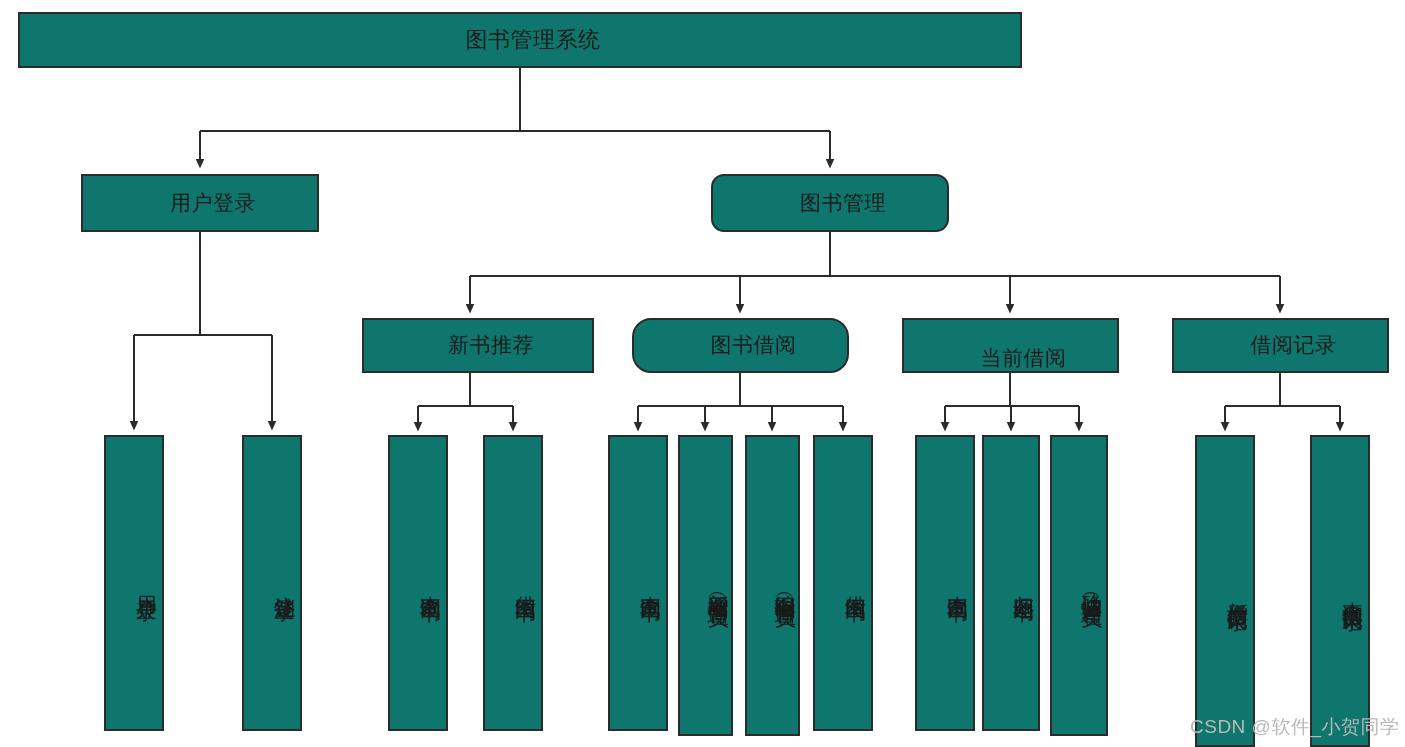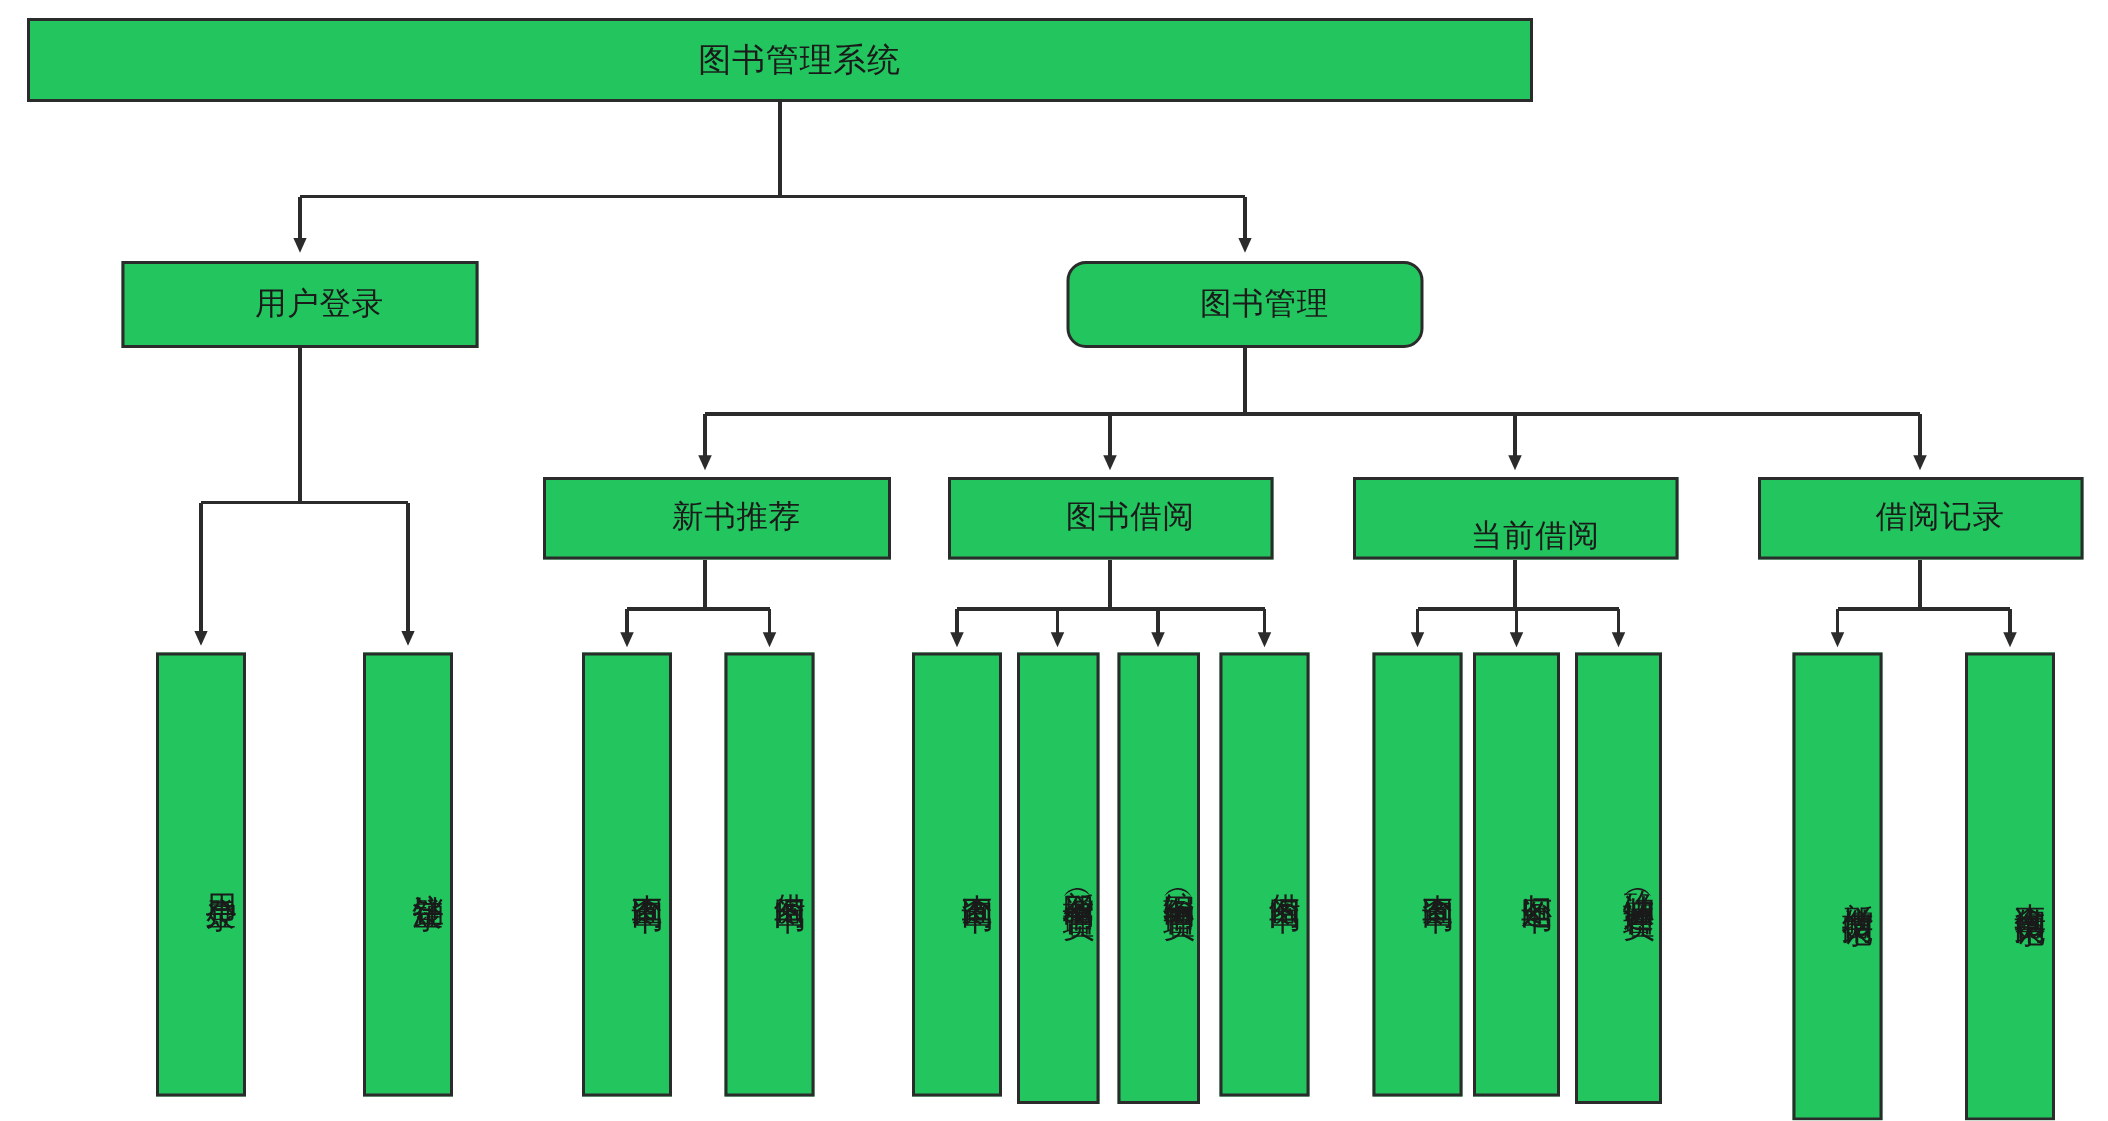--- a/index.html
+++ b/index.html
@@ -20,21 +20,21 @@
   #diagram-svg {
     position: absolute;
     top: 0;
     left: 0;
     width: 1405px;
     height: 747px;
   }
   .node-box {
     position: absolute;
     box-sizing: border-box;
-    background: #22c55e;
+    background: #0f766e;
     border: 2px solid #2b2b2b;
     display: flex;
     align-items: center;
     justify-content: center;
     overflow: hidden;
     padding-left: 26px;
   }
   .node-label {
     color: #1a1a1a;
     letter-spacing: 0.5px;
@@ -131,21 +131,21 @@
         <span class="node-label">用户登录</span>
       </div>
       <div class="node-box horizontal" style="left: 711px; top: 174px; width: 238px; height: 58px; border-radius: 13px;">
         <span class="node-label">图书管理</span>
       </div>
     </div>
   <div id="level3-layer">
       <div class="node-box horizontal" style="left: 362px; top: 318px; width: 232px; height: 55px;">
         <span class="node-label">新书推荐</span>
       </div>
-      <div class="node-box horizontal" style="left: 632px; top: 318px; width: 217px; height: 55px;">
+      <div class="node-box horizontal" style="left: 632px; top: 318px; width: 217px; height: 55px; border-radius: 19px;">
         <span class="node-label">图书借阅</span>
       </div>
       <div class="node-box horizontal" style="left: 902px; top: 318px; width: 217px; height: 55px; align-items: flex-end;">
         <span class="node-label">当前借阅</span>
       </div>
       <div class="node-box horizontal" style="left: 1172px; top: 318px; width: 217px; height: 55px;">
         <span class="node-label">借阅记录</span>
       </div>
     </div>
   <div id="leaf-layer">
@@ -183,13 +183,14 @@
         <span class="node-label">确认归还（管理员）</span>
       </div>
       <div class="node-box vertical" style="left: 1195px; top: 435px; width: 60px; height: 312px;">
         <span class="node-label">新增借阅记录</span>
       </div>
       <div class="node-box vertical" style="left: 1310px; top: 435px; width: 60px; height: 312px;">
         <span class="node-label">查询借阅记录</span>
       </div>
     </div>
 
+  <div class="watermark" style="left: 1190px; top: 714px;">CSDN @软件_小贺同学</div>
 </div>
 
 </body></html>

